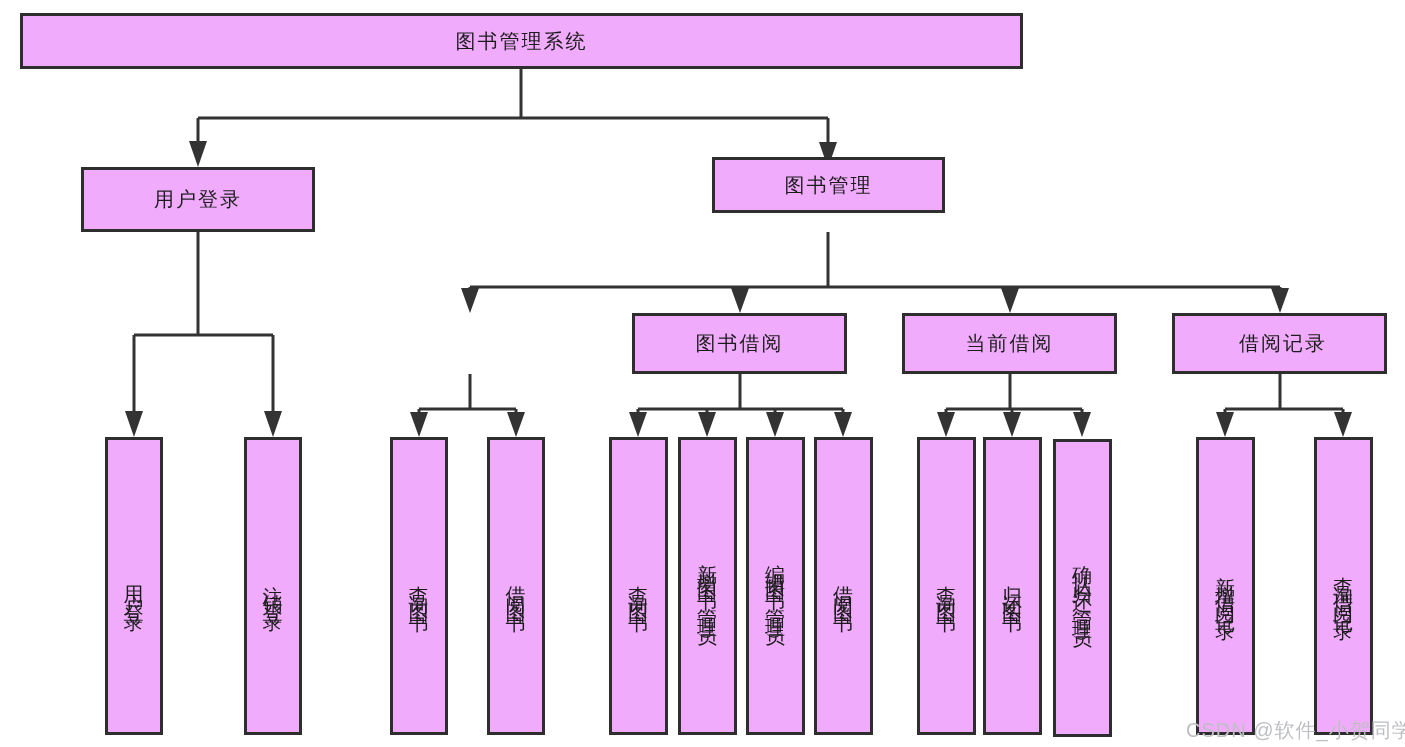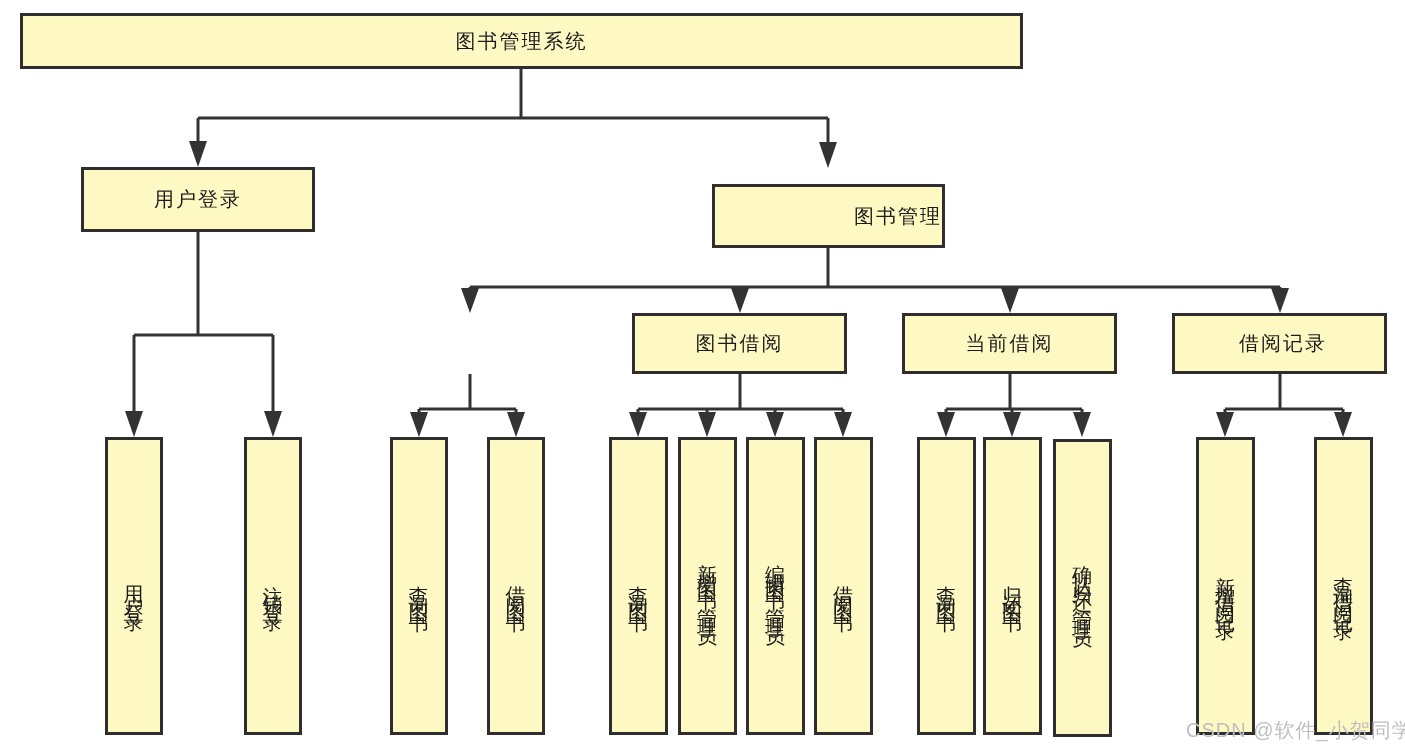--- a/index.html
+++ b/index.html
@@ -3,21 +3,21 @@
 <meta charset="utf-8">
 <style>
   html,body{margin:0;padding:0;background:#ffffff;}
   body{font-family:"Liberation Sans","DejaVu Sans",sans-serif;}
   .stage{position:relative;width:1405px;height:747px;background:#ffffff;overflow:hidden;}
   .wires{position:absolute;left:0;top:0;width:1405px;height:747px;}
   .node{
     position:absolute;
     box-sizing:border-box;
     border:3px solid #2e2e2e;
-    background:#fef9c3;
+    background:#f0abfc;
     display:flex;
     align-items:center;
     justify-content:center;
     font-size:20px;
     color:#1c1c1c;
     letter-spacing:2px;
     z-index:2;
   }
   .vnode{
     writing-mode:vertical-rl;
@@ -115,21 +115,21 @@
     </g>
   </svg>
 
   <div class="node" style="left:20px;top:13px;width:1003px;height:56px;">
     <span class="lbl">图书管理系统</span>
   </div>
 
   <div class="node" style="left:81px;top:167px;width:234px;height:65px;">
     <span class="lbl">用户登录</span>
   </div>
-  <div class="node" style="left:712px;top:184px;width:233px;height:64px;justify-content:flex-end;">
+  <div class="node" style="left:712px;top:157px;width:233px;height:56px;">
     <span class="lbl">图书管理</span>
   </div>
 
   <div class="node" style="left:902px;top:313px;width:215px;height:61px;">
     <span class="lbl">当前借阅</span>
   </div>
   <div class="node" style="left:632px;top:313px;width:215px;height:61px;">
     <span class="lbl">图书借阅</span>
   </div>
   <div class="node" style="left:1172px;top:313px;width:215px;height:61px;padding-left:7px;">

